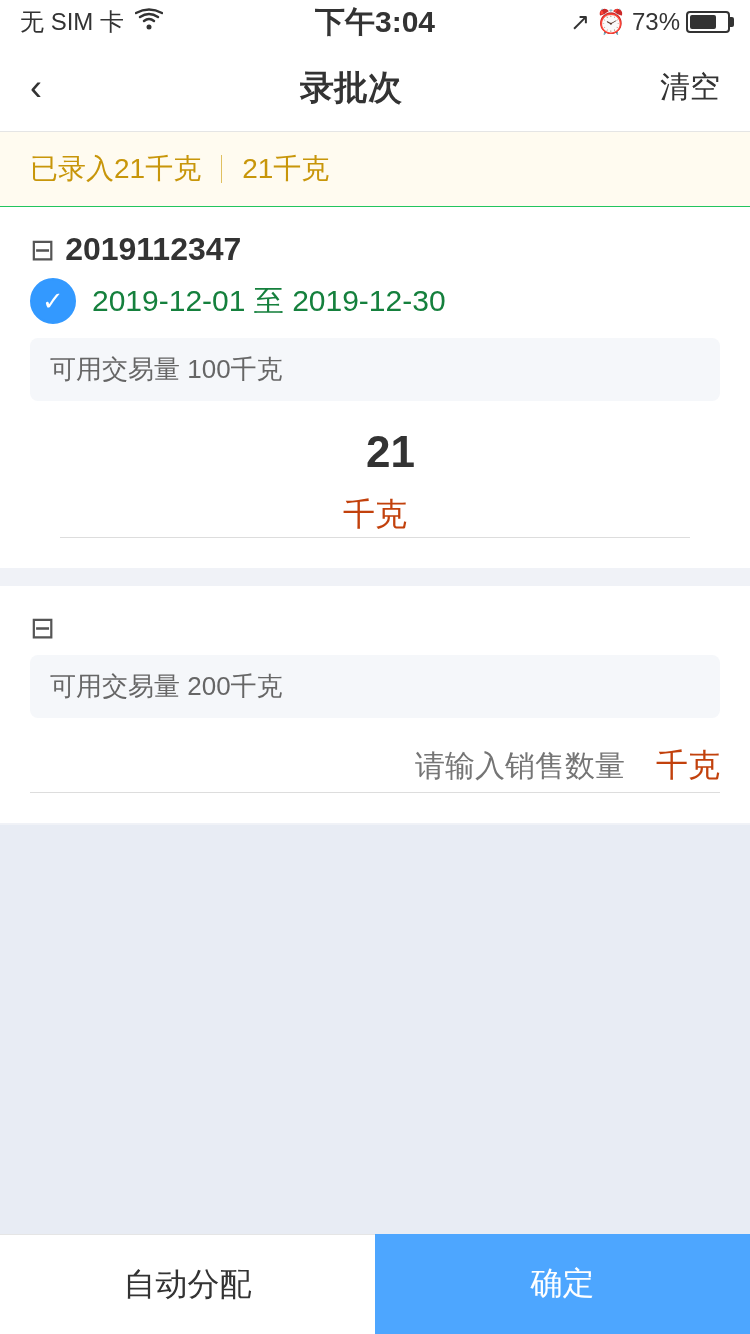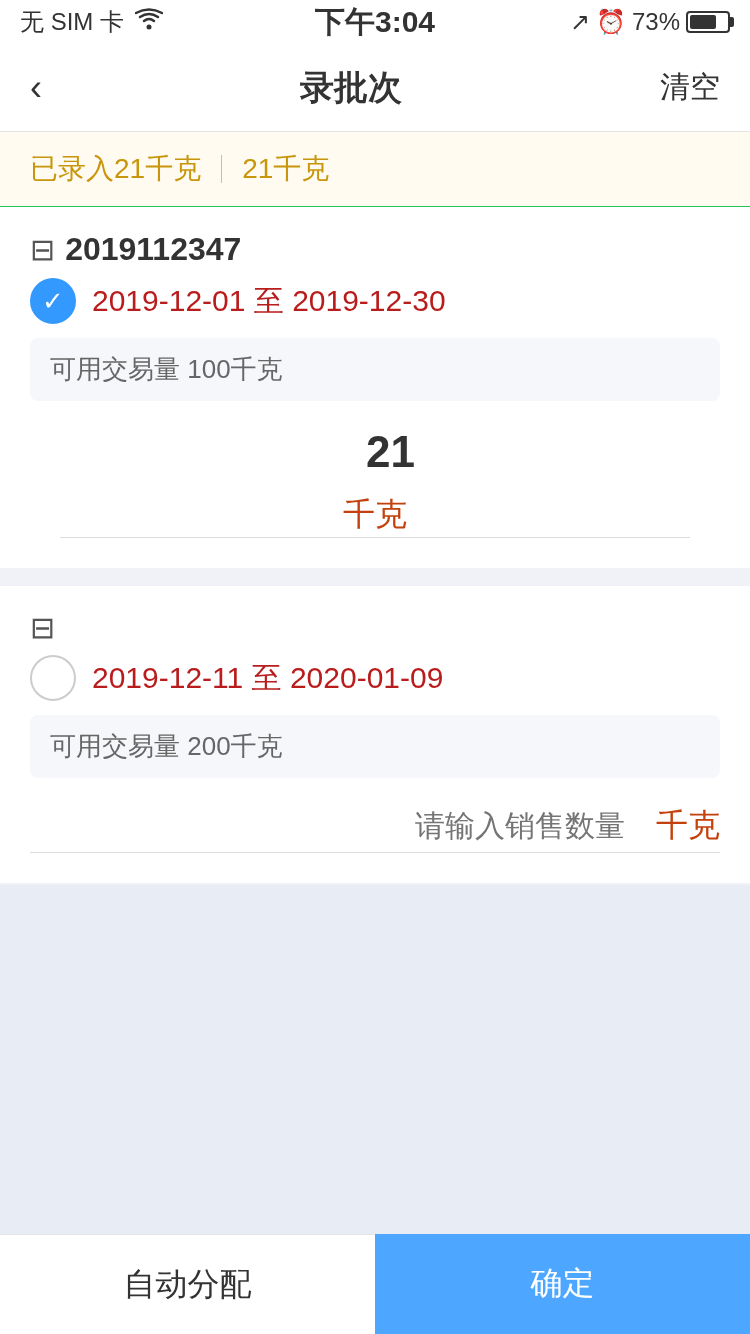--- a/index.html
+++ b/index.html
@@ -169,21 +169,21 @@
     .radio-check {
       color: #fff;
       font-size: 26px;
       display: none;
     }
     .radio-circle.selected .radio-check {
       display: block;
     }
     .date-range {
       font-size: 30px;
-      color: #b91c1c;
+      color: #15803d;
     }
     .avail-box {
       background: #f5f7fa;
       border-radius: 8px;
       padding: 14px 20px;
       font-size: 26px;
       color: #666;
       margin-bottom: 16px;
     }
     .qty-row {
@@ -338,26 +338,20 @@
   </div>
   <div class="separator-line"></div>
 </div>
 
 <div class="card-gap"></div>
 
 <div class="batch-card">
   <div class="batch-header">
     <span class="batch-icon">⊟</span>
   </div>
-  <div class="batch-row">
-    <div class="radio-circle">
-      
-    </div>
-    <span class="date-range">2019-12-11 至 2020-01-09</span>
-  </div>
   <div class="avail-box">
     <span>可用交易量</span>
     <span> </span>
     <span>200千克</span>
   </div>
   <div class="qty-input-row">
     <input class="qty-input" type="number" placeholder="请输入销售数量" style="">
     <span class="qty-unit">千克</span>
   </div>
   <div class="input-underline"></div>

